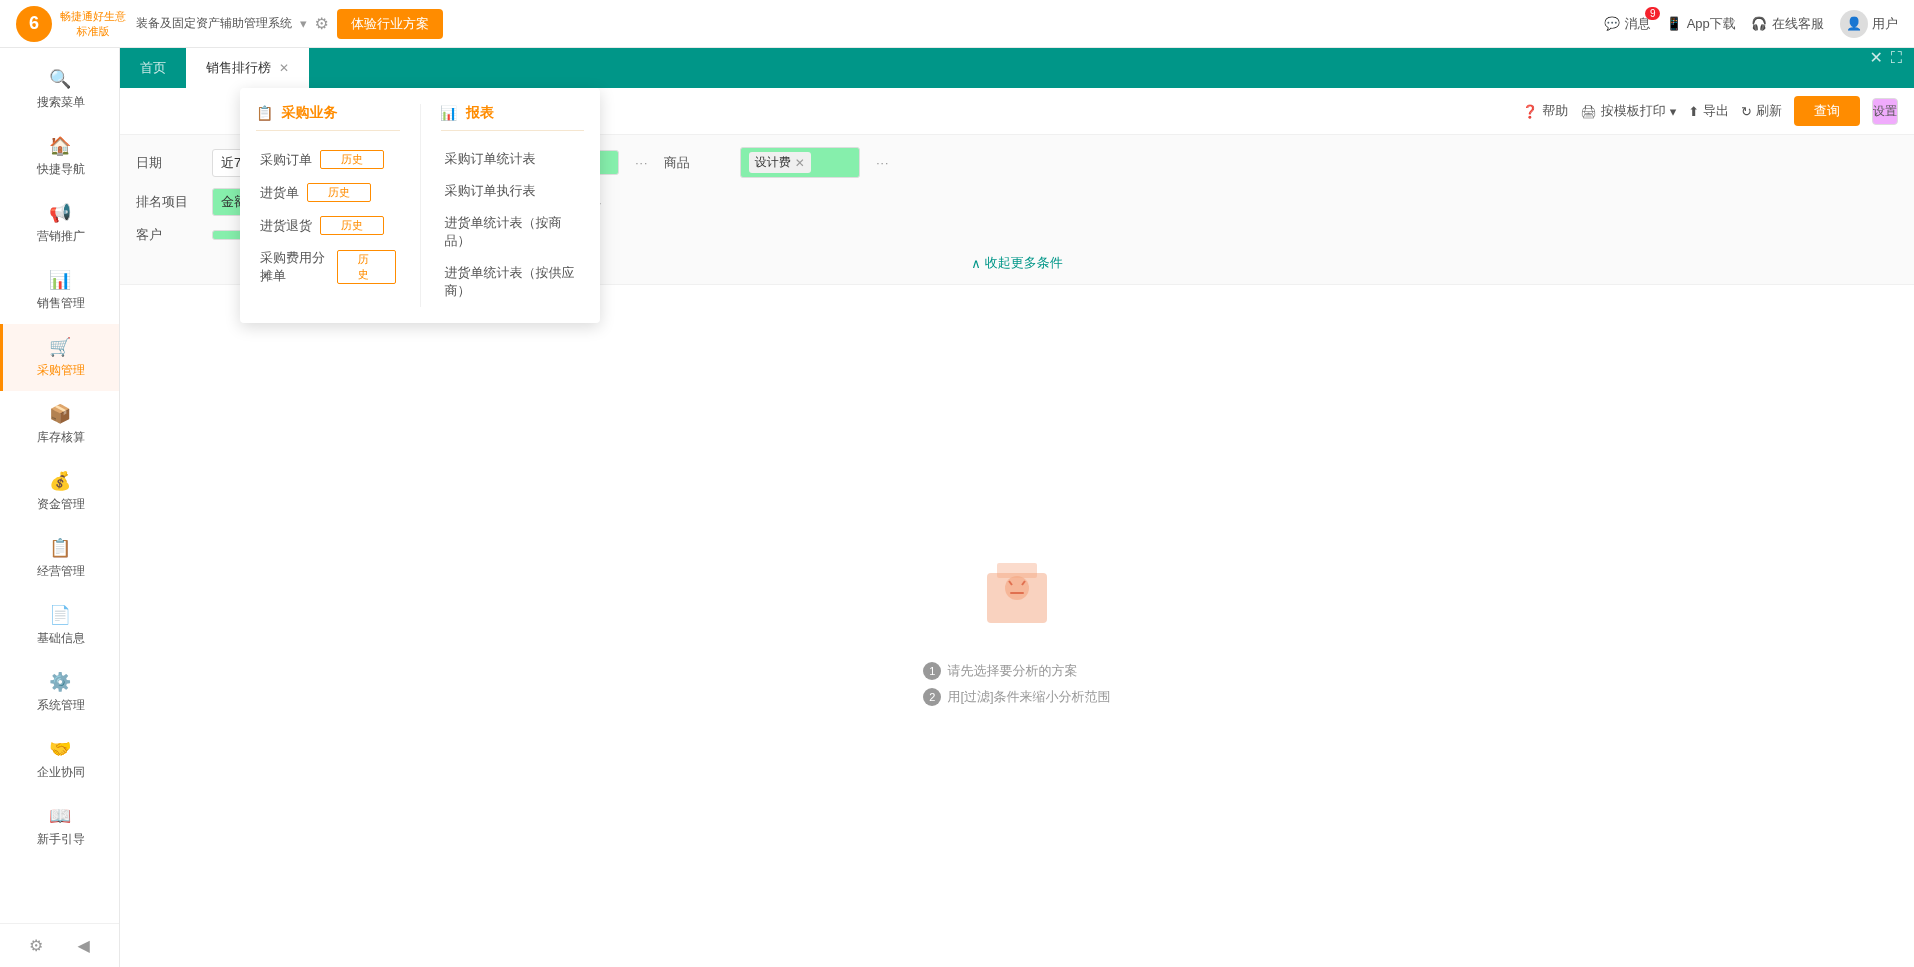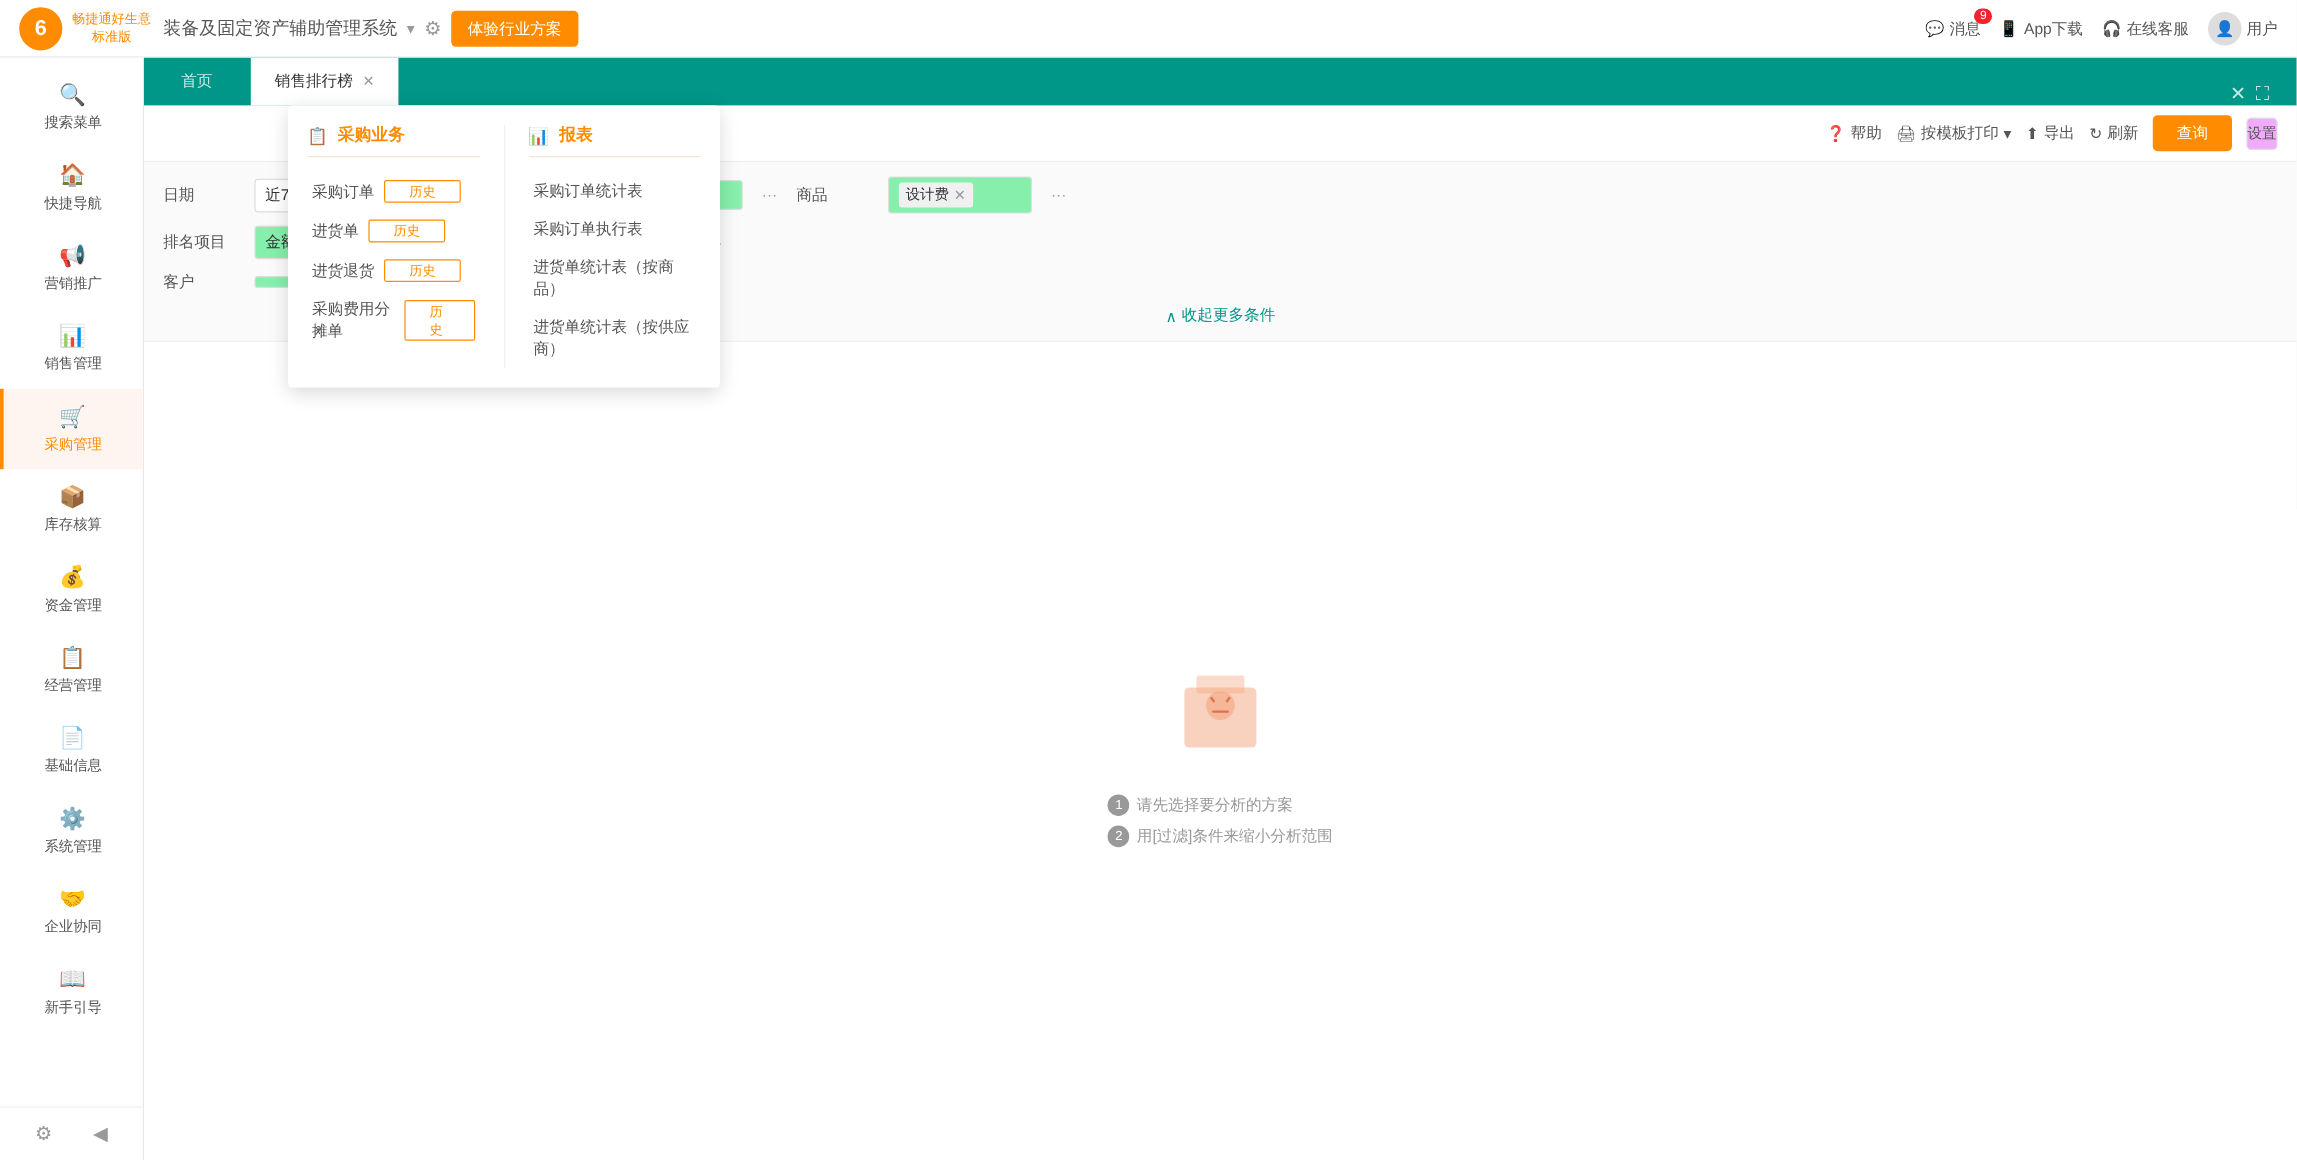--- a/index.html
+++ b/index.html
@@ -7,21 +7,21 @@
 
     
     .app-container { display: flex; flex-direction: column; height: 967px; width: 1914px; }
 
     
     .top-header { display: flex; align-items: center; height: 48px; background: #fff; border-bottom: 1px solid #e8e8e8; padding: 0 16px; }
     .logo-area { display: flex; align-items: center; width: 120px; gap: 8px; }
     .logo-icon { width: 36px; height: 36px; background: #ff8c00; border-radius: 50%; display: flex; align-items: center; justify-content: center; color: white; font-size: 18px; font-weight: bold; }
     .logo-text { font-size: 11px; color: #ff8c00; line-height: 1.3; text-align: center; }
     .header-center { flex: 1; display: flex; align-items: center; gap: 8px; }
-    .system-title { font-size: 15px; color: #555; }
+    .system-title { font-size: 12px; color: #555; }
     .header-dropdown { color: #999; cursor: pointer; }
     .header-gear { color: #999; cursor: pointer; font-size: 16px; }
     .industry-btn { background: #ff8c00; color: white; border: none; padding: 6px 14px; border-radius: 4px; cursor: pointer; font-size: 13px; font-family: Liberation Mono, monospace; }
     .header-right { display: flex; align-items: center; gap: 16px; color: #555; font-size: 13px; }
     .header-right-item { display: flex; align-items: center; gap: 4px; cursor: pointer; position: relative; }
     .badge { background: #f5222d; color: white; border-radius: 10px; font-size: 10px; padding: 1px 5px; position: absolute; top: -8px; right: -10px; }
     .user-avatar { width: 28px; height: 28px; background: #ddd; border-radius: 50%; display: flex; align-items: center; justify-content: center; }
 
     
     .main-layout { display: flex; flex: 1; overflow: hidden; }
@@ -32,21 +32,21 @@
     .sidebar-item { display: flex; flex-direction: column; align-items: center; padding: 12px 8px; cursor: pointer; color: #555; font-size: 12px; gap: 4px; border-left: 3px solid transparent; }
     .sidebar-item.active { color: #ff8c00; background: #fff5f0; border-left: 3px solid #ff8c00; }
     .sidebar-item .icon { font-size: 18px; }
     .sidebar-bottom { display: flex; align-items: center; justify-content: space-around; padding: 12px; border-top: 1px solid #f0f0f0; }
     .sidebar-bottom-icon { color: #999; cursor: pointer; font-size: 16px; }
 
     
     .content-area { flex: 1; display: flex; flex-direction: column; overflow: hidden; position: relative; }
 
     
-    .tab-bar { display: flex; align-items: flex-end; background: #009688; height: 40px; padding: 0 11px; gap: 12px; }
+    .tab-bar { display: flex; align-items: flex-start; background: #009688; height: 40px; padding: 0 0; }
     .tab-item { display: flex; align-items: center; height: 100%; padding: 0 20px; font-size: 13px; cursor: pointer; color: rgba(255,255,255,0.8); }
     .tab-item.active { background: #fff; color: #333; }
     .tab-close { margin-left: 8px; color: #999; font-size: 12px; }
     .tab-bar-right { margin-left: auto; display: flex; align-items: center; gap: 8px; padding-right: 12px; color: rgba(255,255,255,0.8); font-size: 16px; cursor: pointer; }
 
     
     .page-content { flex: 1; background: #fff; padding: 0; overflow: hidden; display: flex; flex-direction: column; }
 
     
     .toolbar { display: flex; align-items: center; justify-content: flex-end; padding: 8px 16px; gap: 12px; border-bottom: 1px solid #f0f0f0; }

